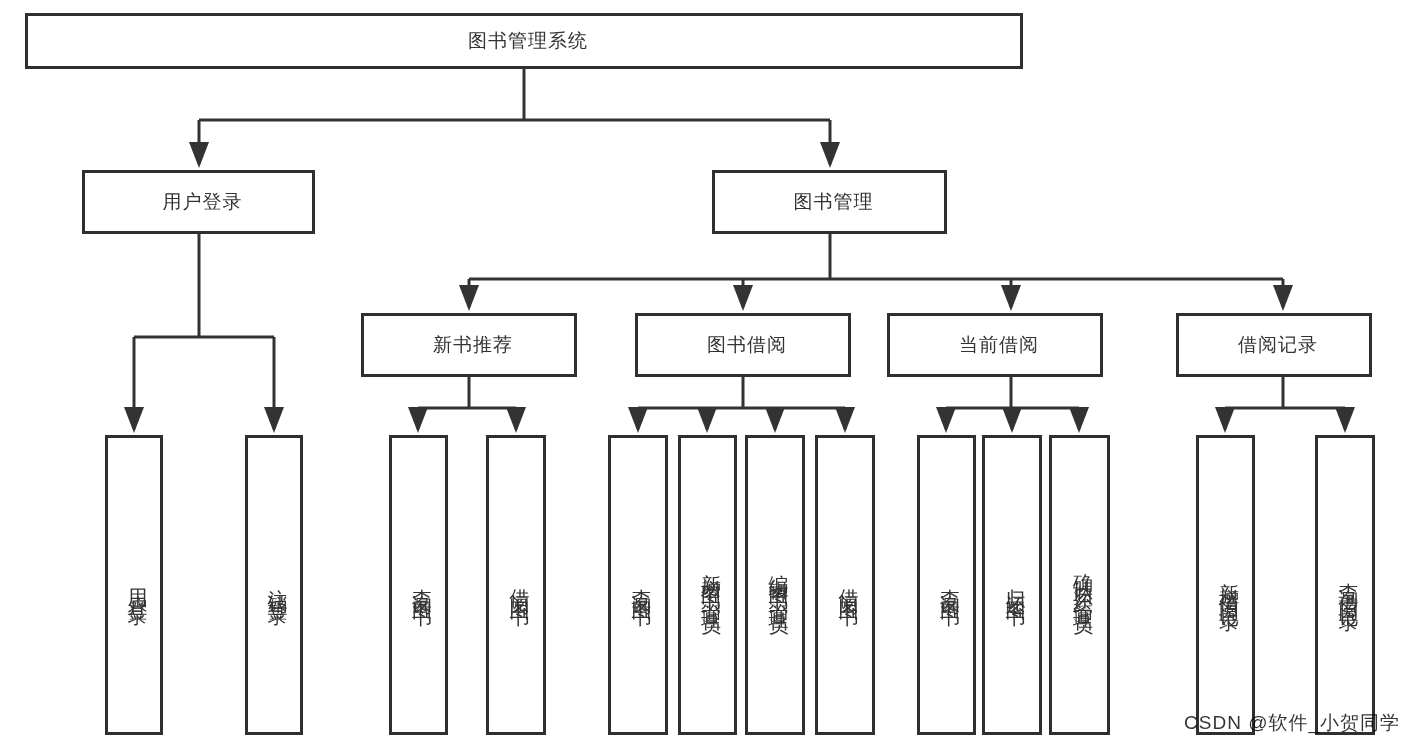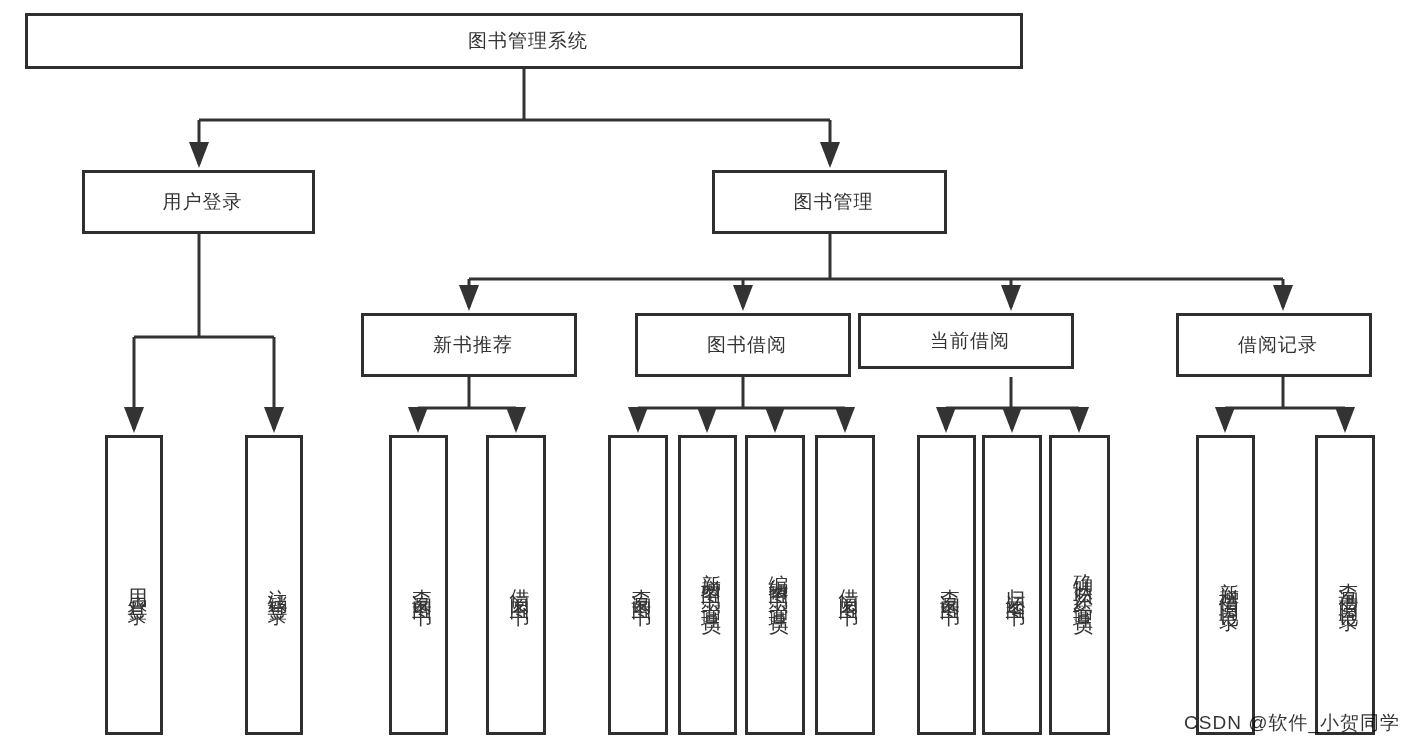--- a/index.html
+++ b/index.html
@@ -89,21 +89,21 @@
   <div class="node h" style="left:712px;top:170px;width:235px;height:64px">
     <span>图书管理</span>
   </div>
 
   <div class="node h" style="left:361px;top:313px;width:216px;height:64px">
     <span>新书推荐</span>
   </div>
   <div class="node h" style="left:635px;top:313px;width:216px;height:64px">
     <span>图书借阅</span>
   </div>
-  <div class="node h" style="left:858px;top:313px;width:216px;height:56px">
+  <div class="node h" style="left:887px;top:313px;width:216px;height:64px">
     <span>当前借阅</span>
   </div>
   <div class="node h" style="left:1176px;top:313px;width:196px;height:64px">
     <span>借阅记录</span>
   </div>
 
   <div class="node v" style="left:105px;top:435px;width:58px;height:300px">
     <span>用户登录</span>
   </div>
   <div class="node v" style="left:245px;top:435px;width:58px;height:300px">

